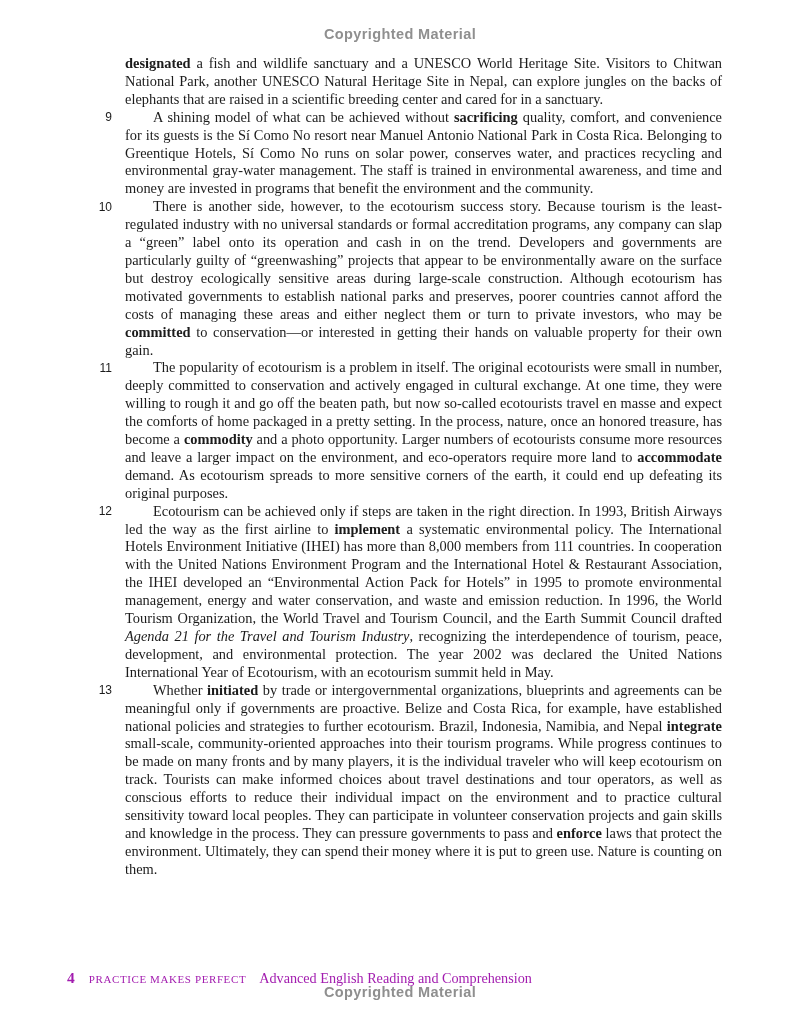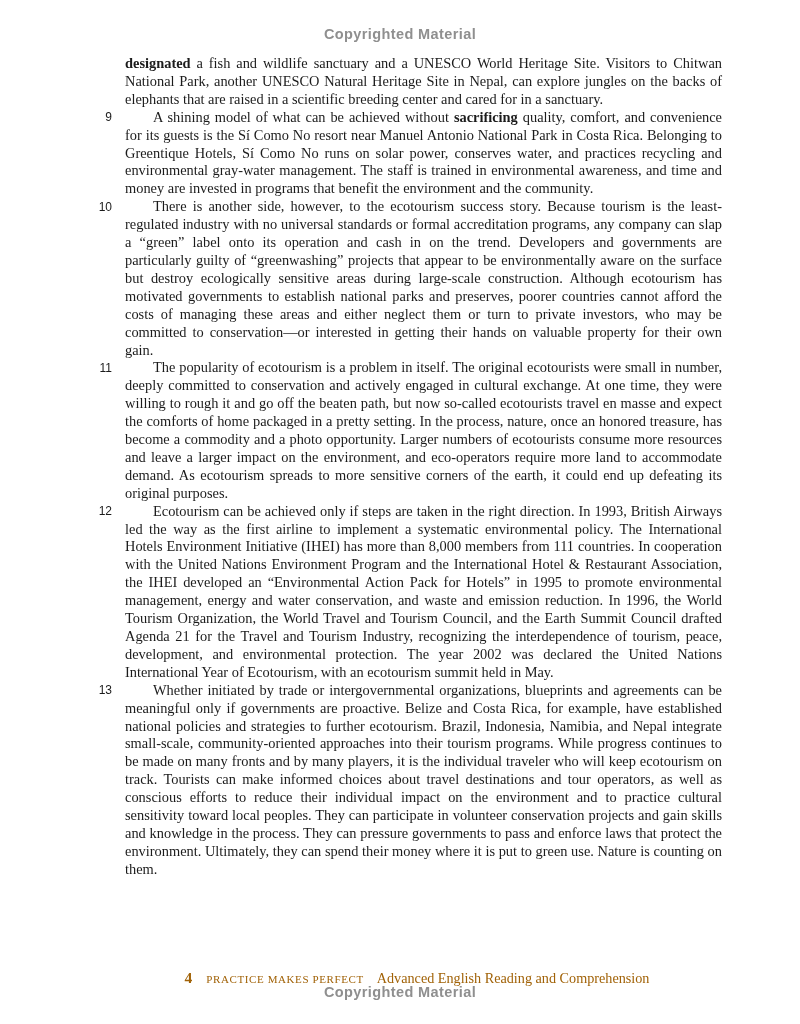--- a/index.html
+++ b/index.html
@@ -37,30 +37,29 @@
     position:absolute;
     left:-46px; top:1.5px;
     width:33px;
     text-align:right;
     text-indent:0;
     font-family:"Liberation Sans", sans-serif;
     font-size:12px;
     line-height:15px;
     color:#1b1b1b;
   }
-  .run-b  { font-weight:normal; }
-  .run-i  { }
+  .run-b  { font-weight:bold; }
+  .run-i  { font-style:italic; }
   .run-bi { font-weight:bold; }
   .footer {
     position:absolute;
     left:67px; top:969px;
     width:700px;
     white-space:nowrap;
-    color:#a16207;
-    text-align:center;
+    color:#a21caf;
   }
   .footer-pagenum  { font-weight:bold; font-size:15.5px; }
   .footer-series   { font-size:11px; letter-spacing:0.6px; margin-left:14px; }
   .footer-booktitle{ font-size:14.2px; margin-left:13px; }
 </style>
 </head>
 <body>
 
 <div class="watermark watermark-top">Copyrighted Material</div>
 

